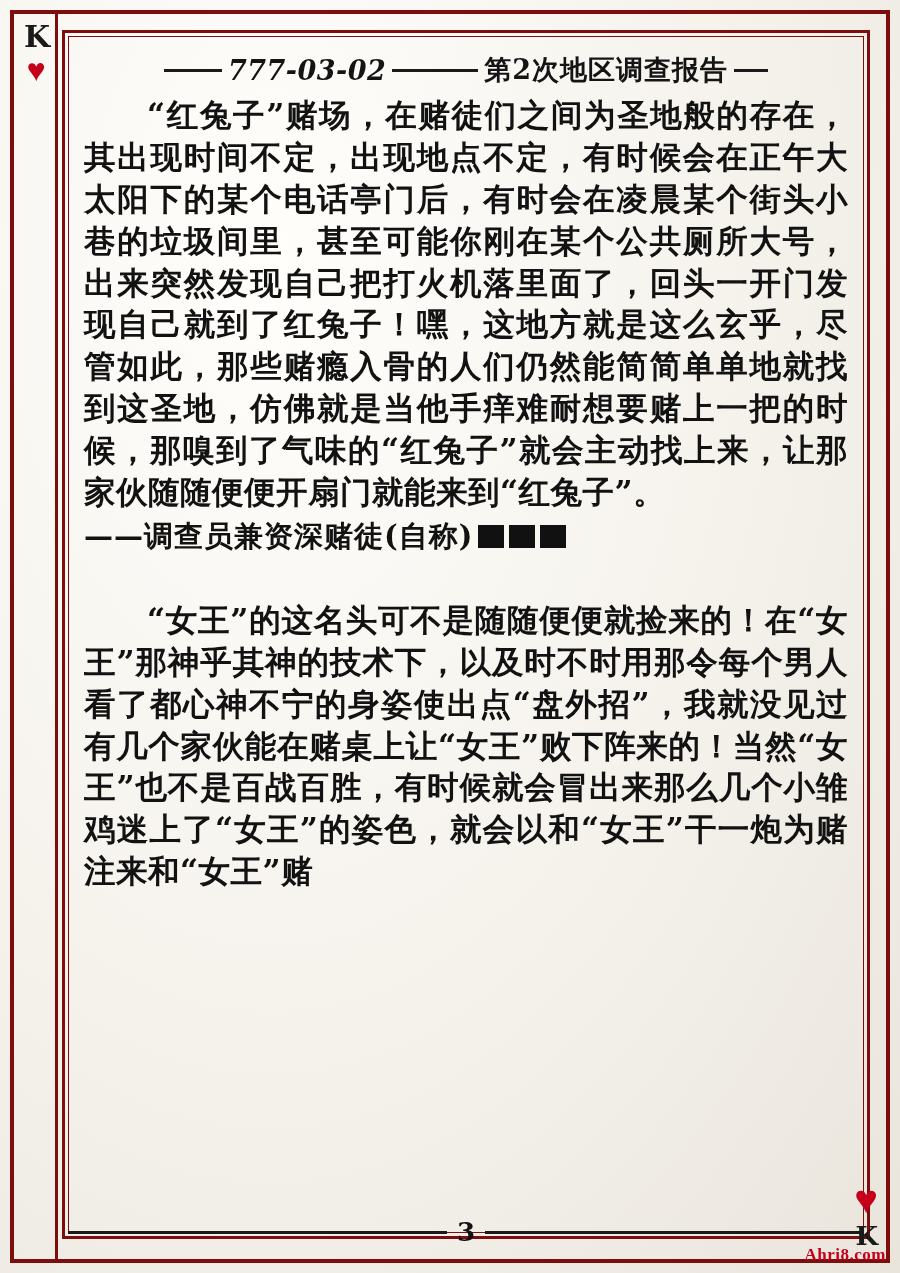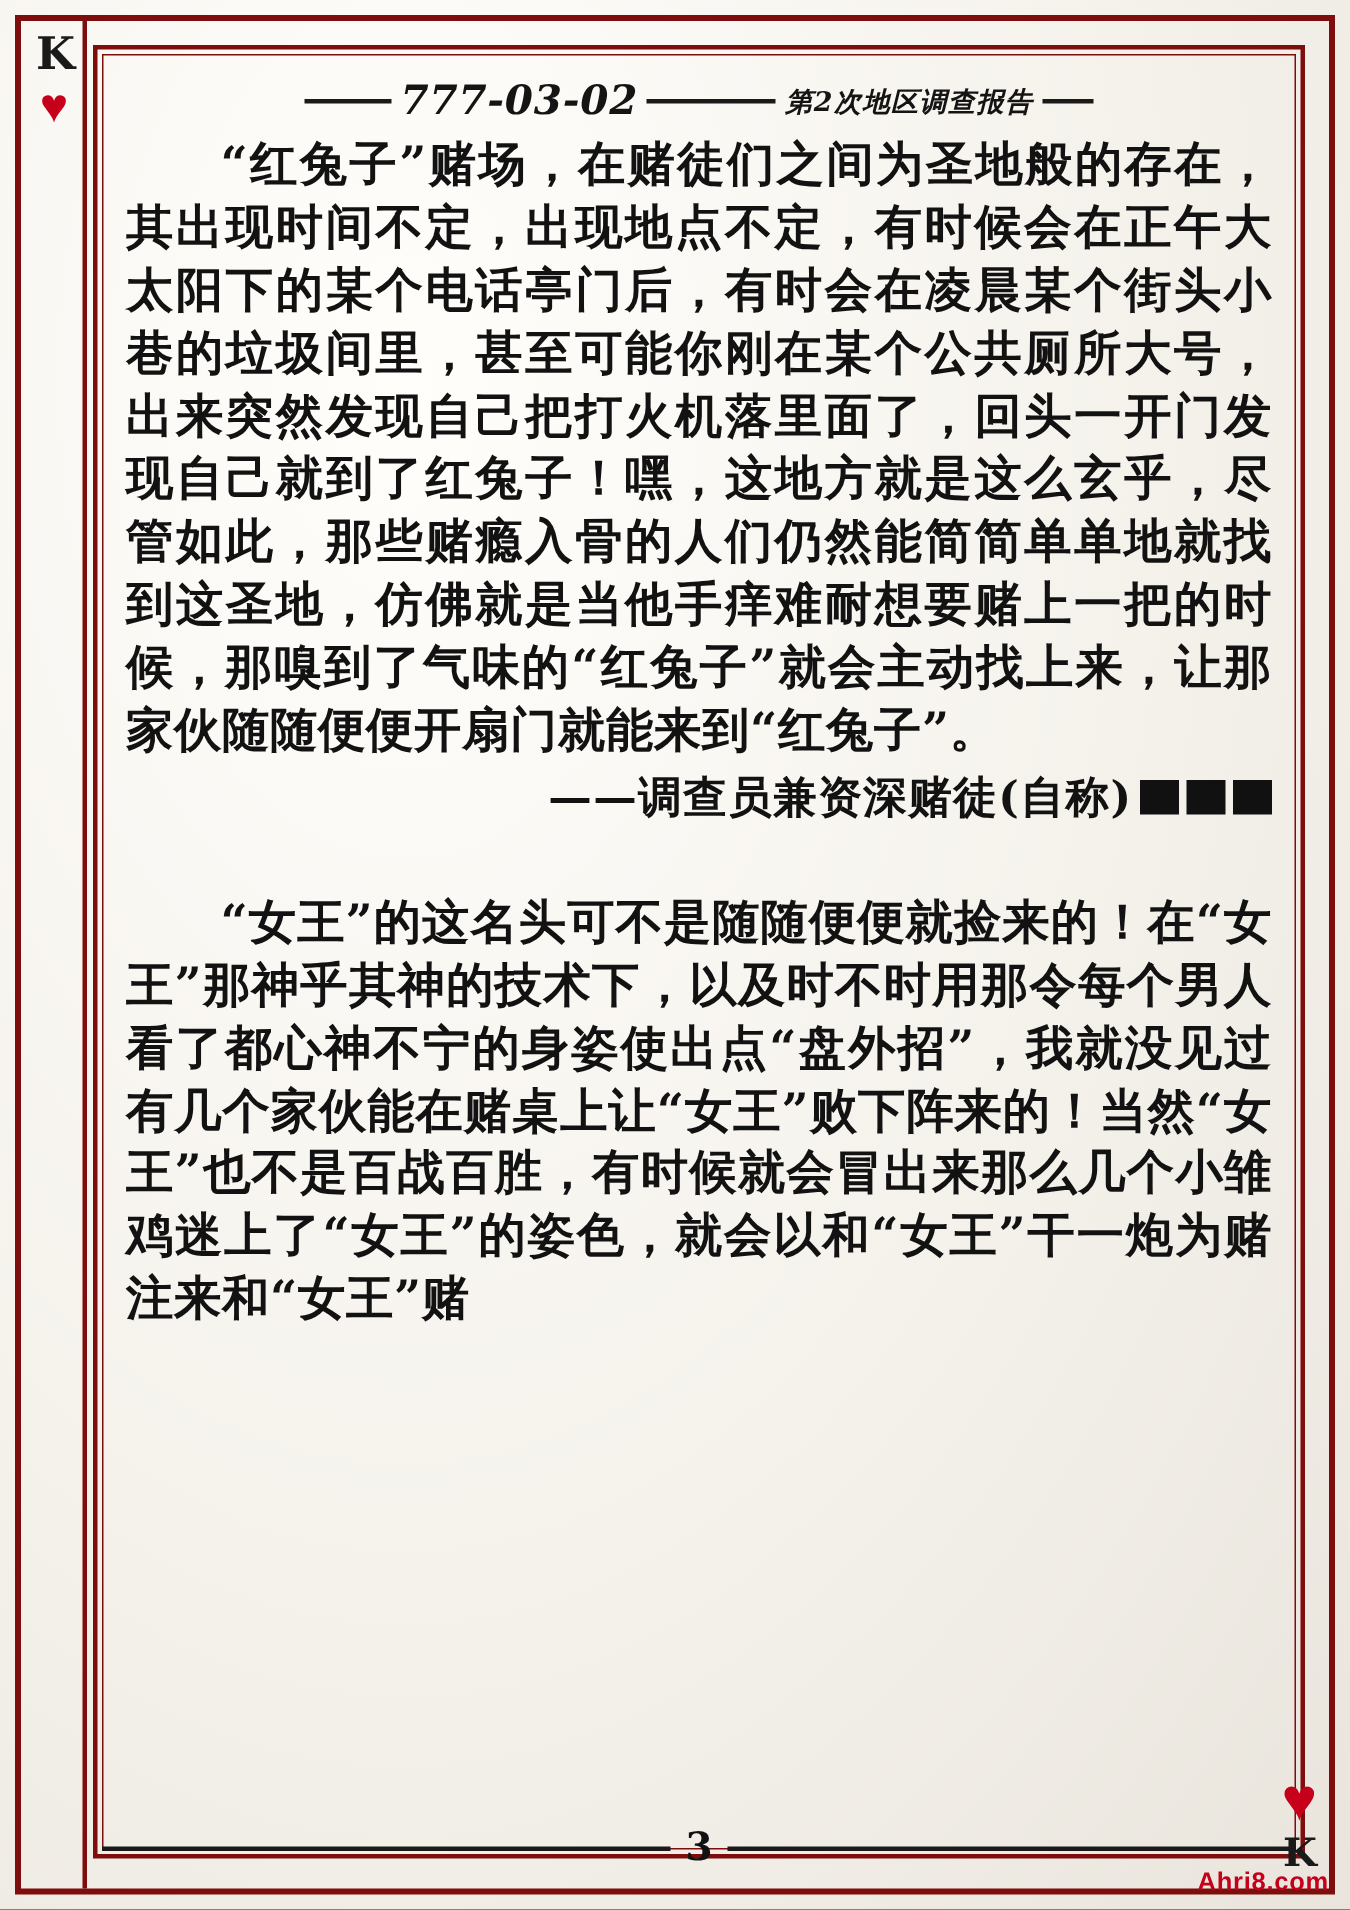--- a/index.html
+++ b/index.html
@@ -110,42 +110,40 @@
   .rule.r2 { width: 86px; margin: 0 6px; }
   .rule.r3 { width: 34px; margin-left: 6px; }
   .sec-code {
     font-style: italic;
     font-weight: bold;
     font-size: 27px;
     letter-spacing: 0.5px;
   }
   .sec-title {
     font-weight: bold;
-    font-size: 18px;
+    font-size: 27px;
     letter-spacing: 1px;
-    font-style: italic;
   }
 
   .para {
     font-size: 31.5px;
     line-height: 1.33;
     color: #121212;
     text-align: justify;
     text-justify: inter-character;
     text-indent: 2em;
     margin: 0 0 2px 0;
     font-family: "DejaVu Serif", serif;
     font-weight: bold;
     letter-spacing: 0.5px;
   }
 
   .signature {
     font-size: 29px;
     font-weight: bold;
-    text-align: right;
     color: #121212;
     margin: 4px 0 0 0;
     font-family: "DejaVu Serif", serif;
     letter-spacing: 1px;
   }
   .redact {
     display: inline-block;
     width: 26px;
     height: 23px;
     background: #111;
@@ -178,21 +176,21 @@
     color: #111;
   }
 
   
   .watermark {
     position: absolute;
     right: 14px;
     bottom: 8px;
     font-size: 17px;
     color: #c6001a;
-    font-family: Liberation Sans, sans-serif;
+    font-family: Liberation Serif, serif;
     font-weight: bold;
     letter-spacing: 0.5px;
   }
   .wm-suit {
     position: absolute;
     right: 22px;
     bottom: 50px;
     font-size: 40px;
     color: #c6001a;
   }

